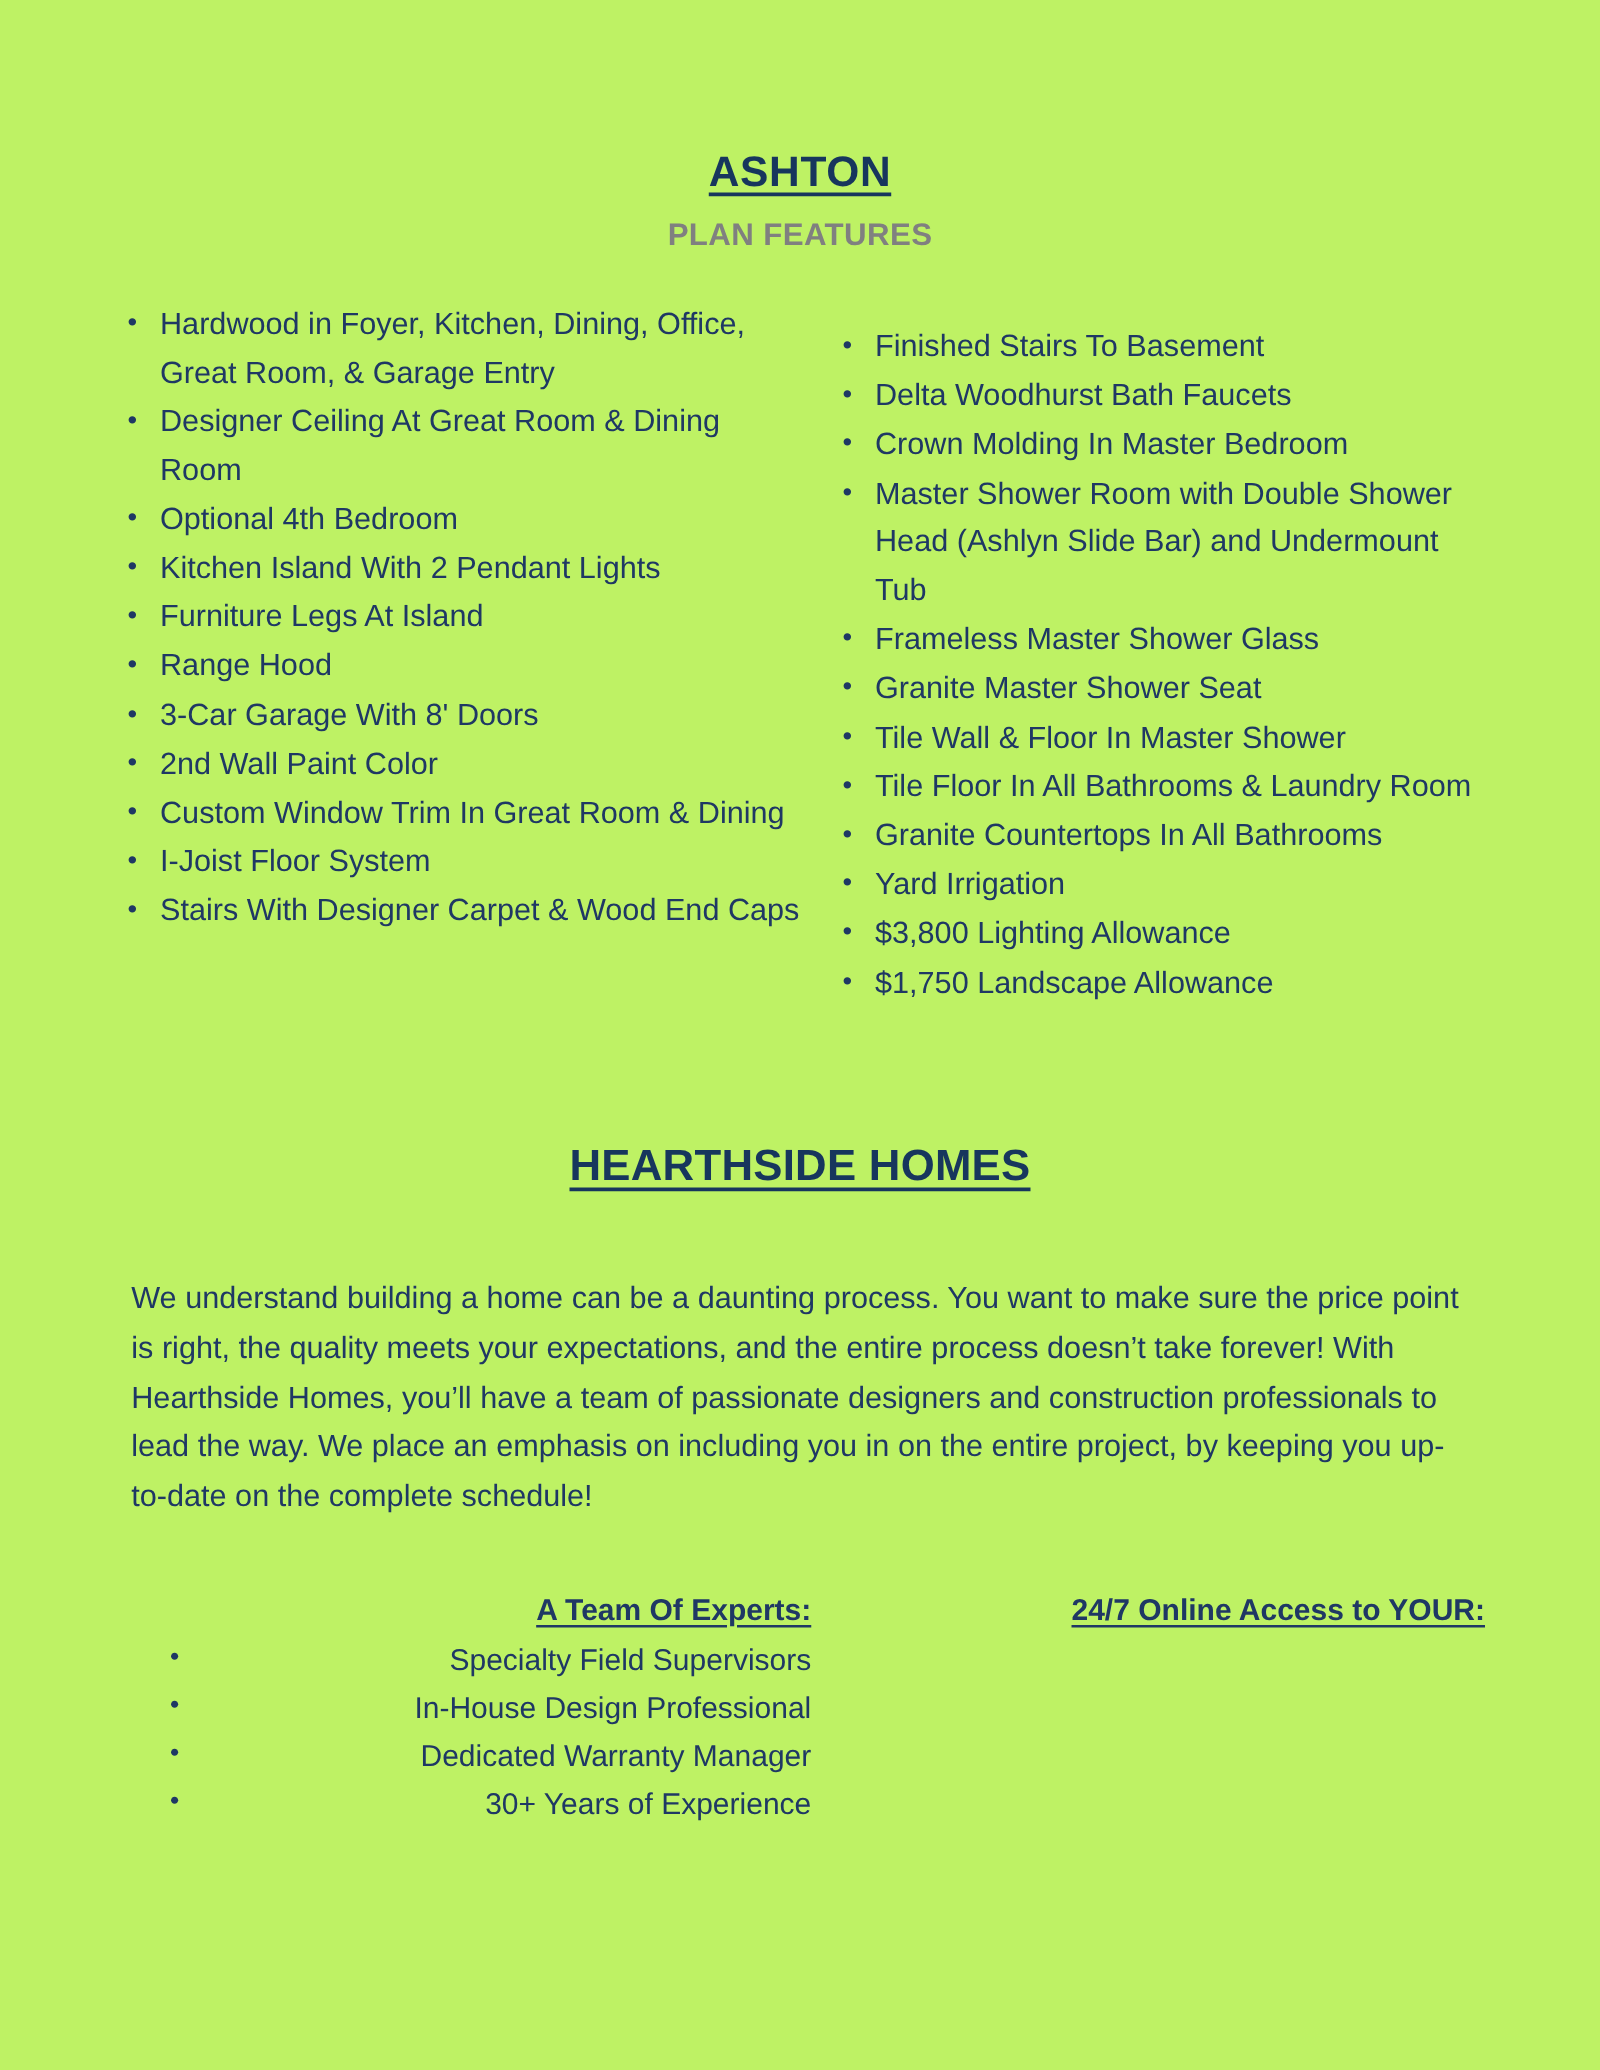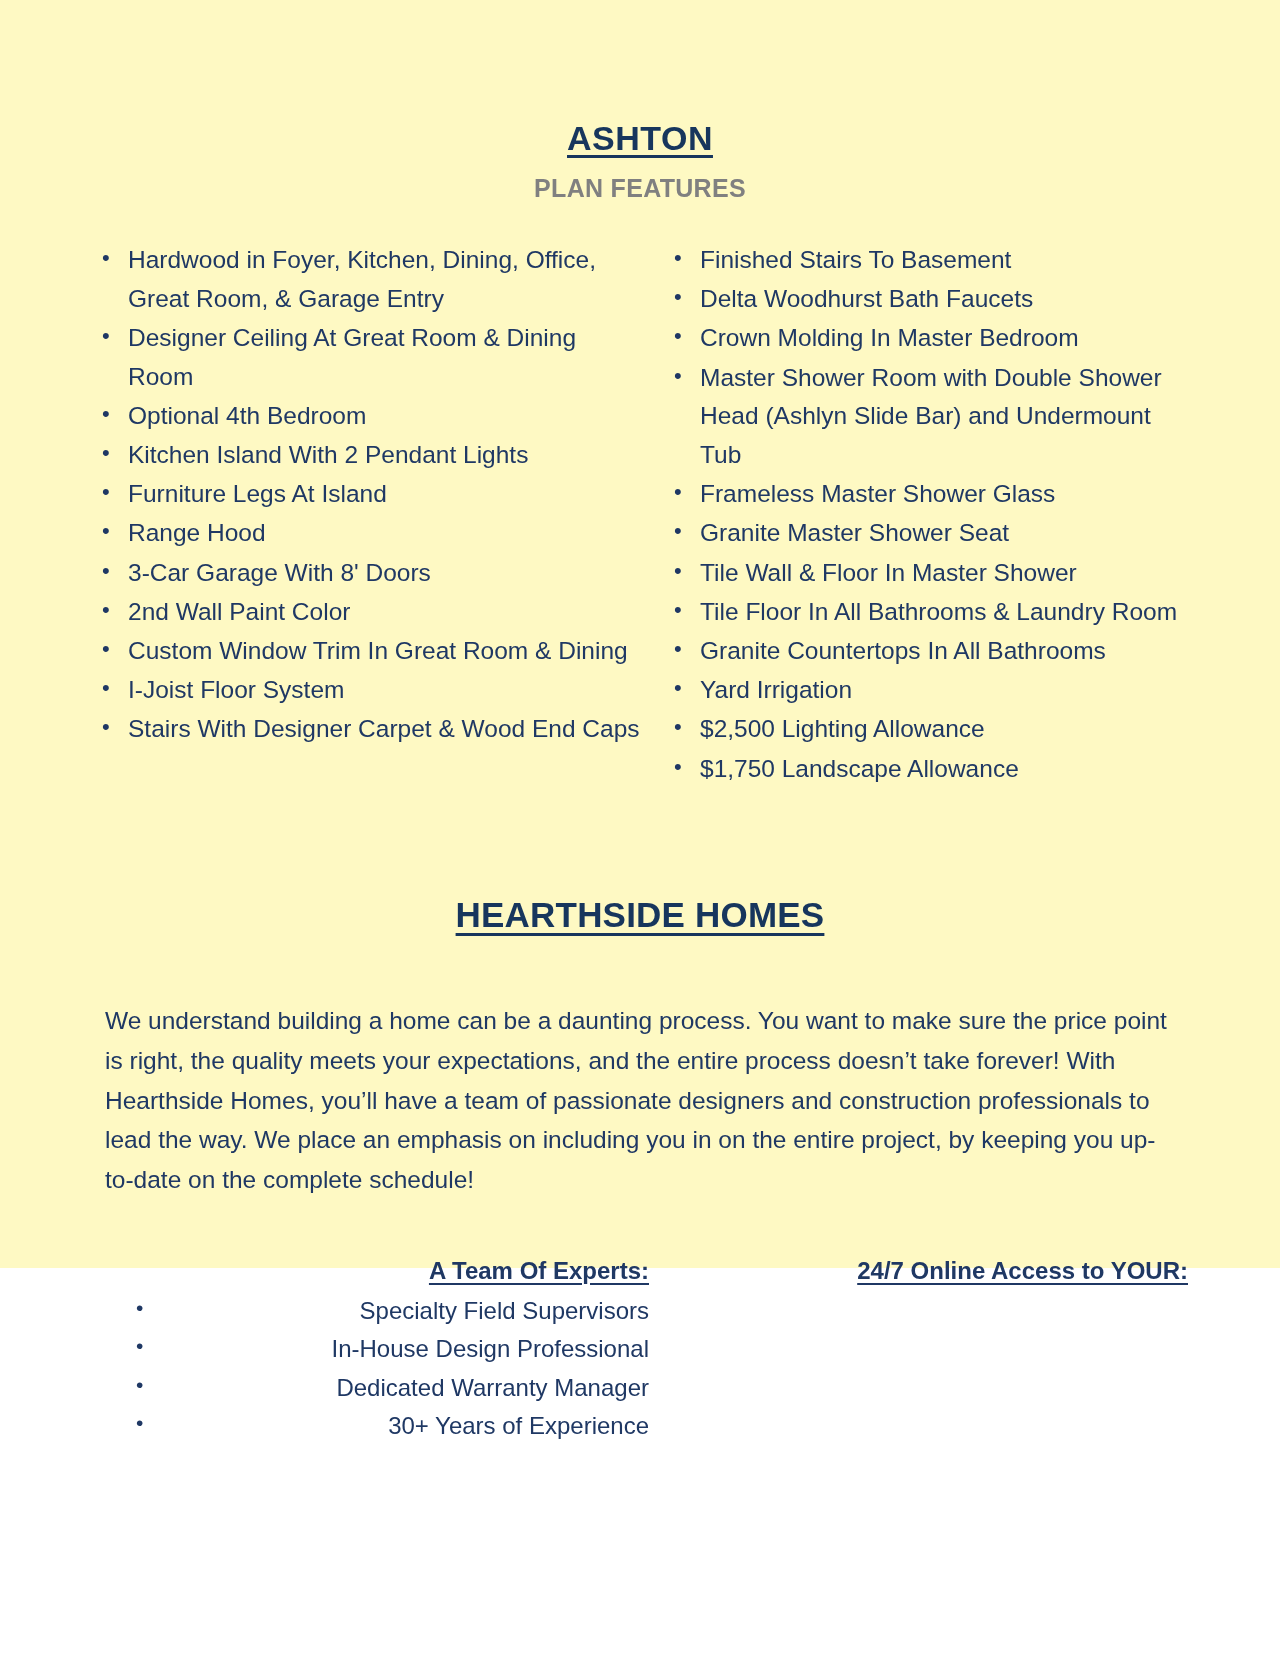--- a/index.html
+++ b/index.html
@@ -10,24 +10,24 @@
   body {
     width: 1280px;
     height: 1656px;
     font-family: "Liberation Sans", sans-serif;
     color: #1F3864;
     position: relative;
     overflow: hidden;
   }
   .page {
     width: 1280px;
-    height: 1268px;
-    box-sizing: border-box;
-    padding: 0;
-    background: #fef9c3;
+    height: 1656px;
+    box-sizing: border-box;
+    padding: 0;
+    background: #bef264;
     position: relative;
   }
 
   
   .doc-title {
     text-align: center;
     font-size: 34px;
     font-weight: bold;
     color: #17365D;
     text-decoration: underline;
@@ -54,20 +54,21 @@
     margin-top: 38px;
     padding: 0 92px 0 96px;
     box-sizing: border-box;
   }
   .features .col {
     width: 50%;
     box-sizing: border-box;
   }
   .features .col.right {
     padding-left: 26px;
+    margin-top: 18px;
   }
   ul.feature-list {
     list-style: none;
     margin: 0;
     padding: 0;
   }
   ul.feature-list > li {
     position: relative;
     padding-left: 32px;
     font-size: 24.5px;
@@ -185,21 +186,21 @@
         <li>Finished Stairs To Basement</li>
         <li>Delta Woodhurst Bath Faucets</li>
         <li>Crown Molding In Master Bedroom</li>
         <li>Master Shower Room with Double Shower Head (Ashlyn Slide Bar) and Undermount Tub</li>
         <li>Frameless Master Shower Glass</li>
         <li>Granite Master Shower Seat</li>
         <li>Tile Wall &amp; Floor In Master Shower</li>
         <li>Tile Floor In All Bathrooms &amp; Laundry Room</li>
         <li>Granite Countertops In All Bathrooms</li>
         <li>Yard Irrigation</li>
-        <li>$2,500 Lighting Allowance</li>
+        <li>$3,800 Lighting Allowance</li>
         <li>$1,750 Landscape Allowance</li>
       </ul>
     </div>
   </div>
 
   <h2 class="company-title">HEARTHSIDE HOMES</h2>
 
   <p class="intro-paragraph">We understand building a home can be a daunting process. You want to make sure the price point is right, the quality meets your expectations, and the entire process doesn’t take forever! With Hearthside Homes, you’ll have a team of passionate designers and construction professionals to lead the way. We place an emphasis on including you in on the entire project, by keeping you up-to-date on the complete schedule!</p>
 
   <div class="bottom-cols">

